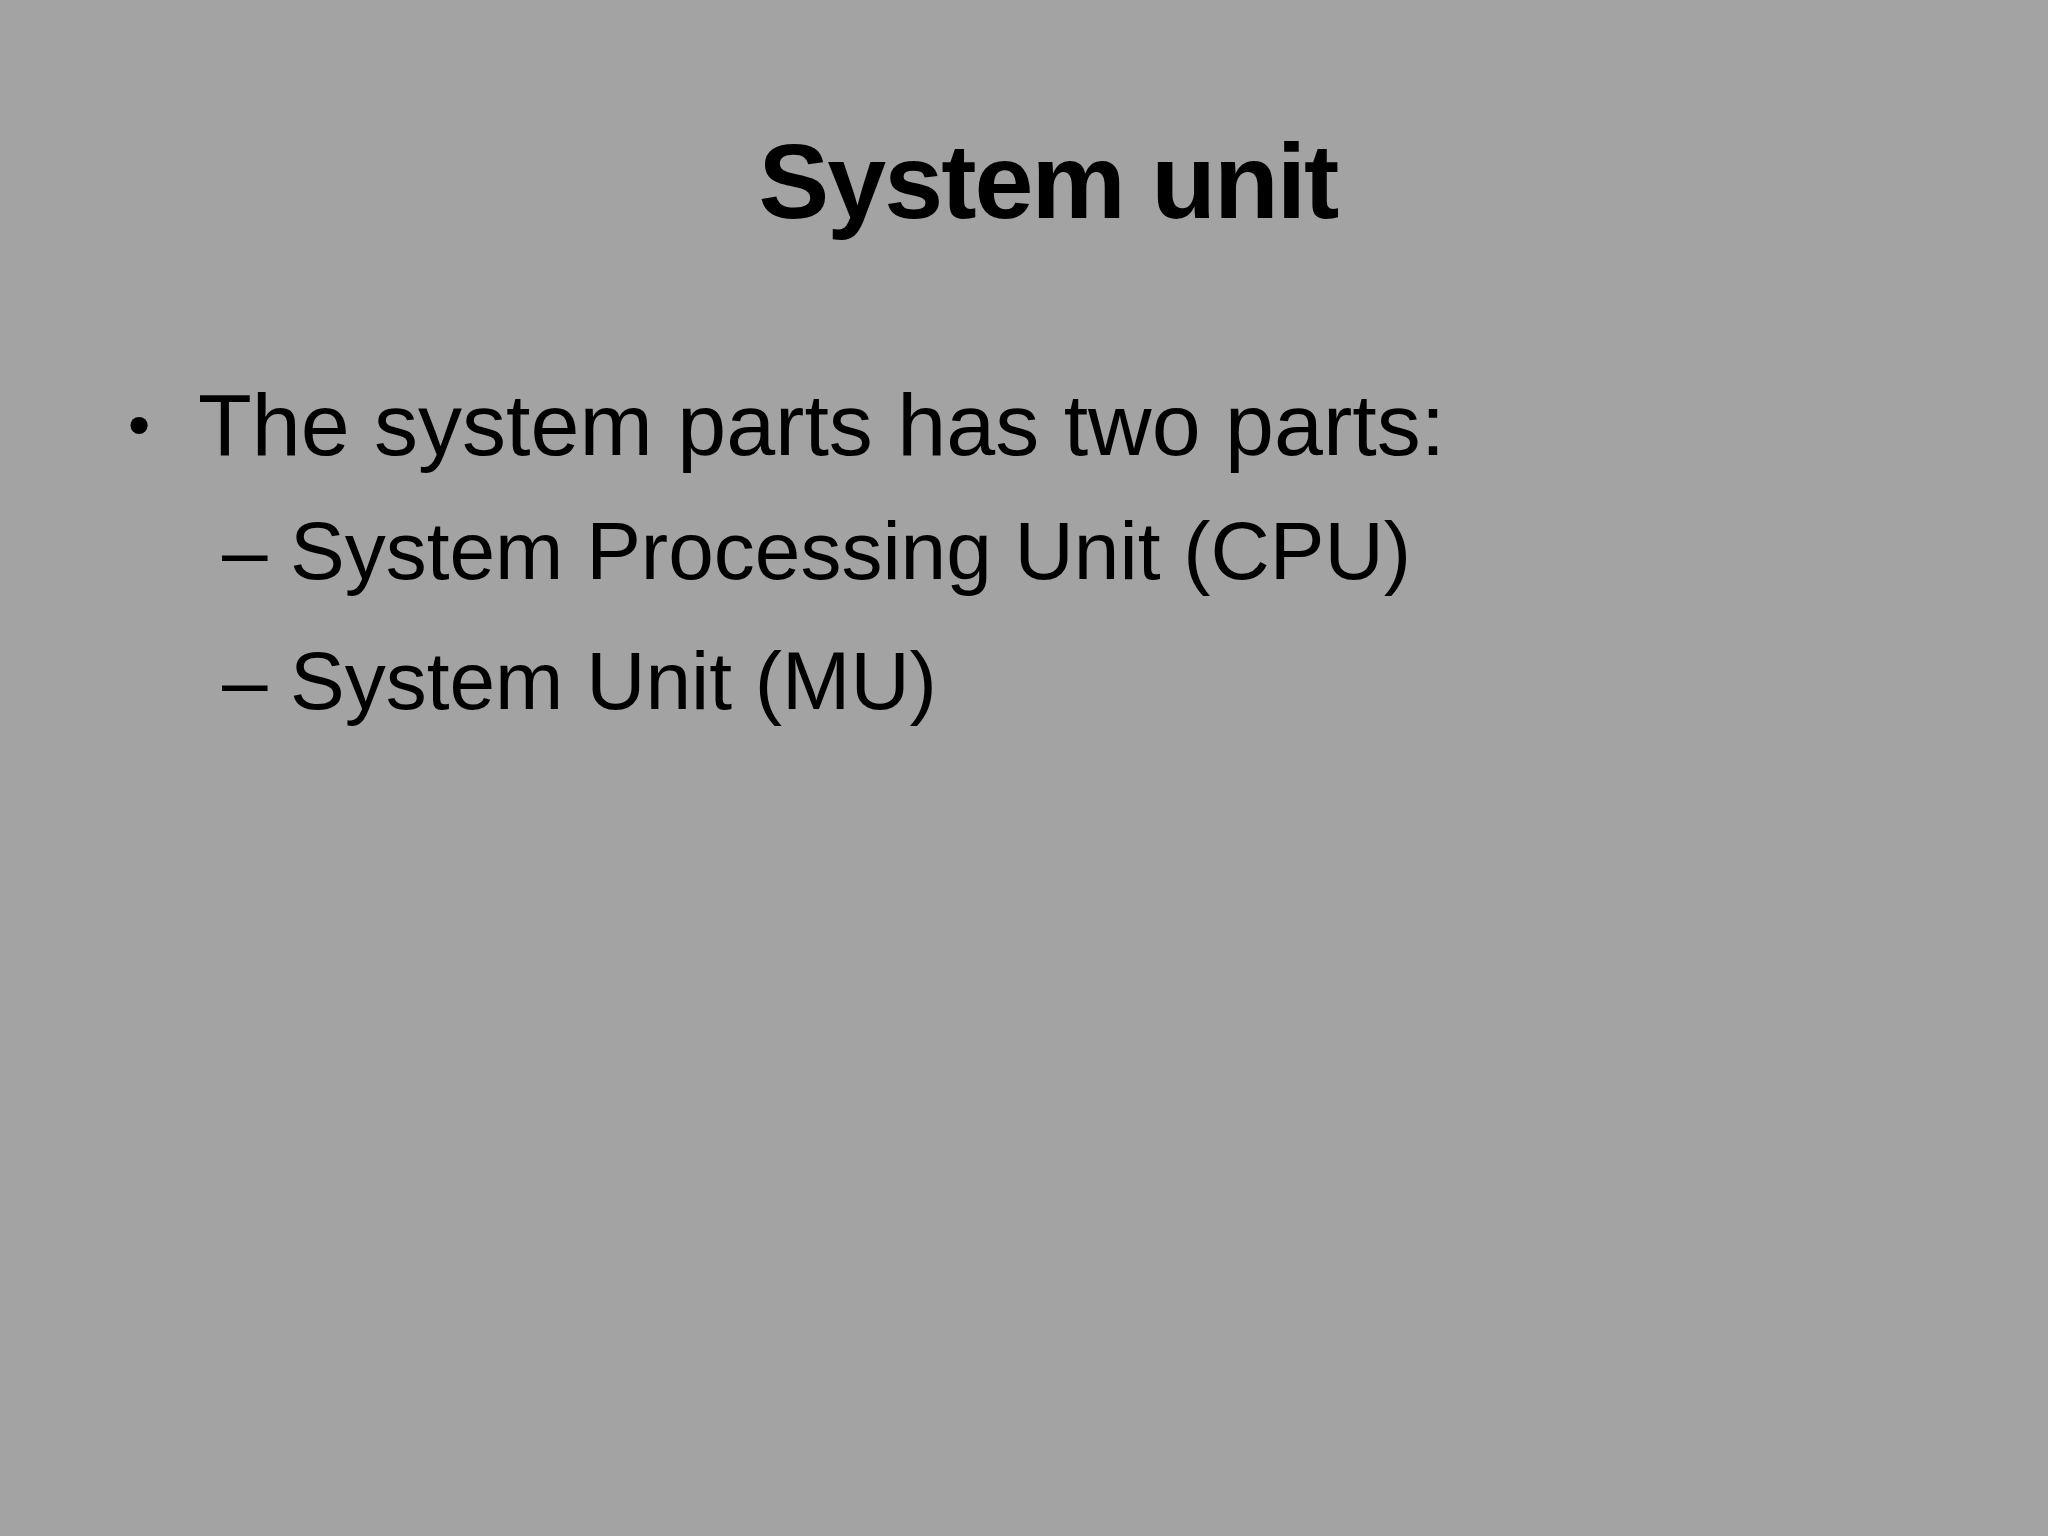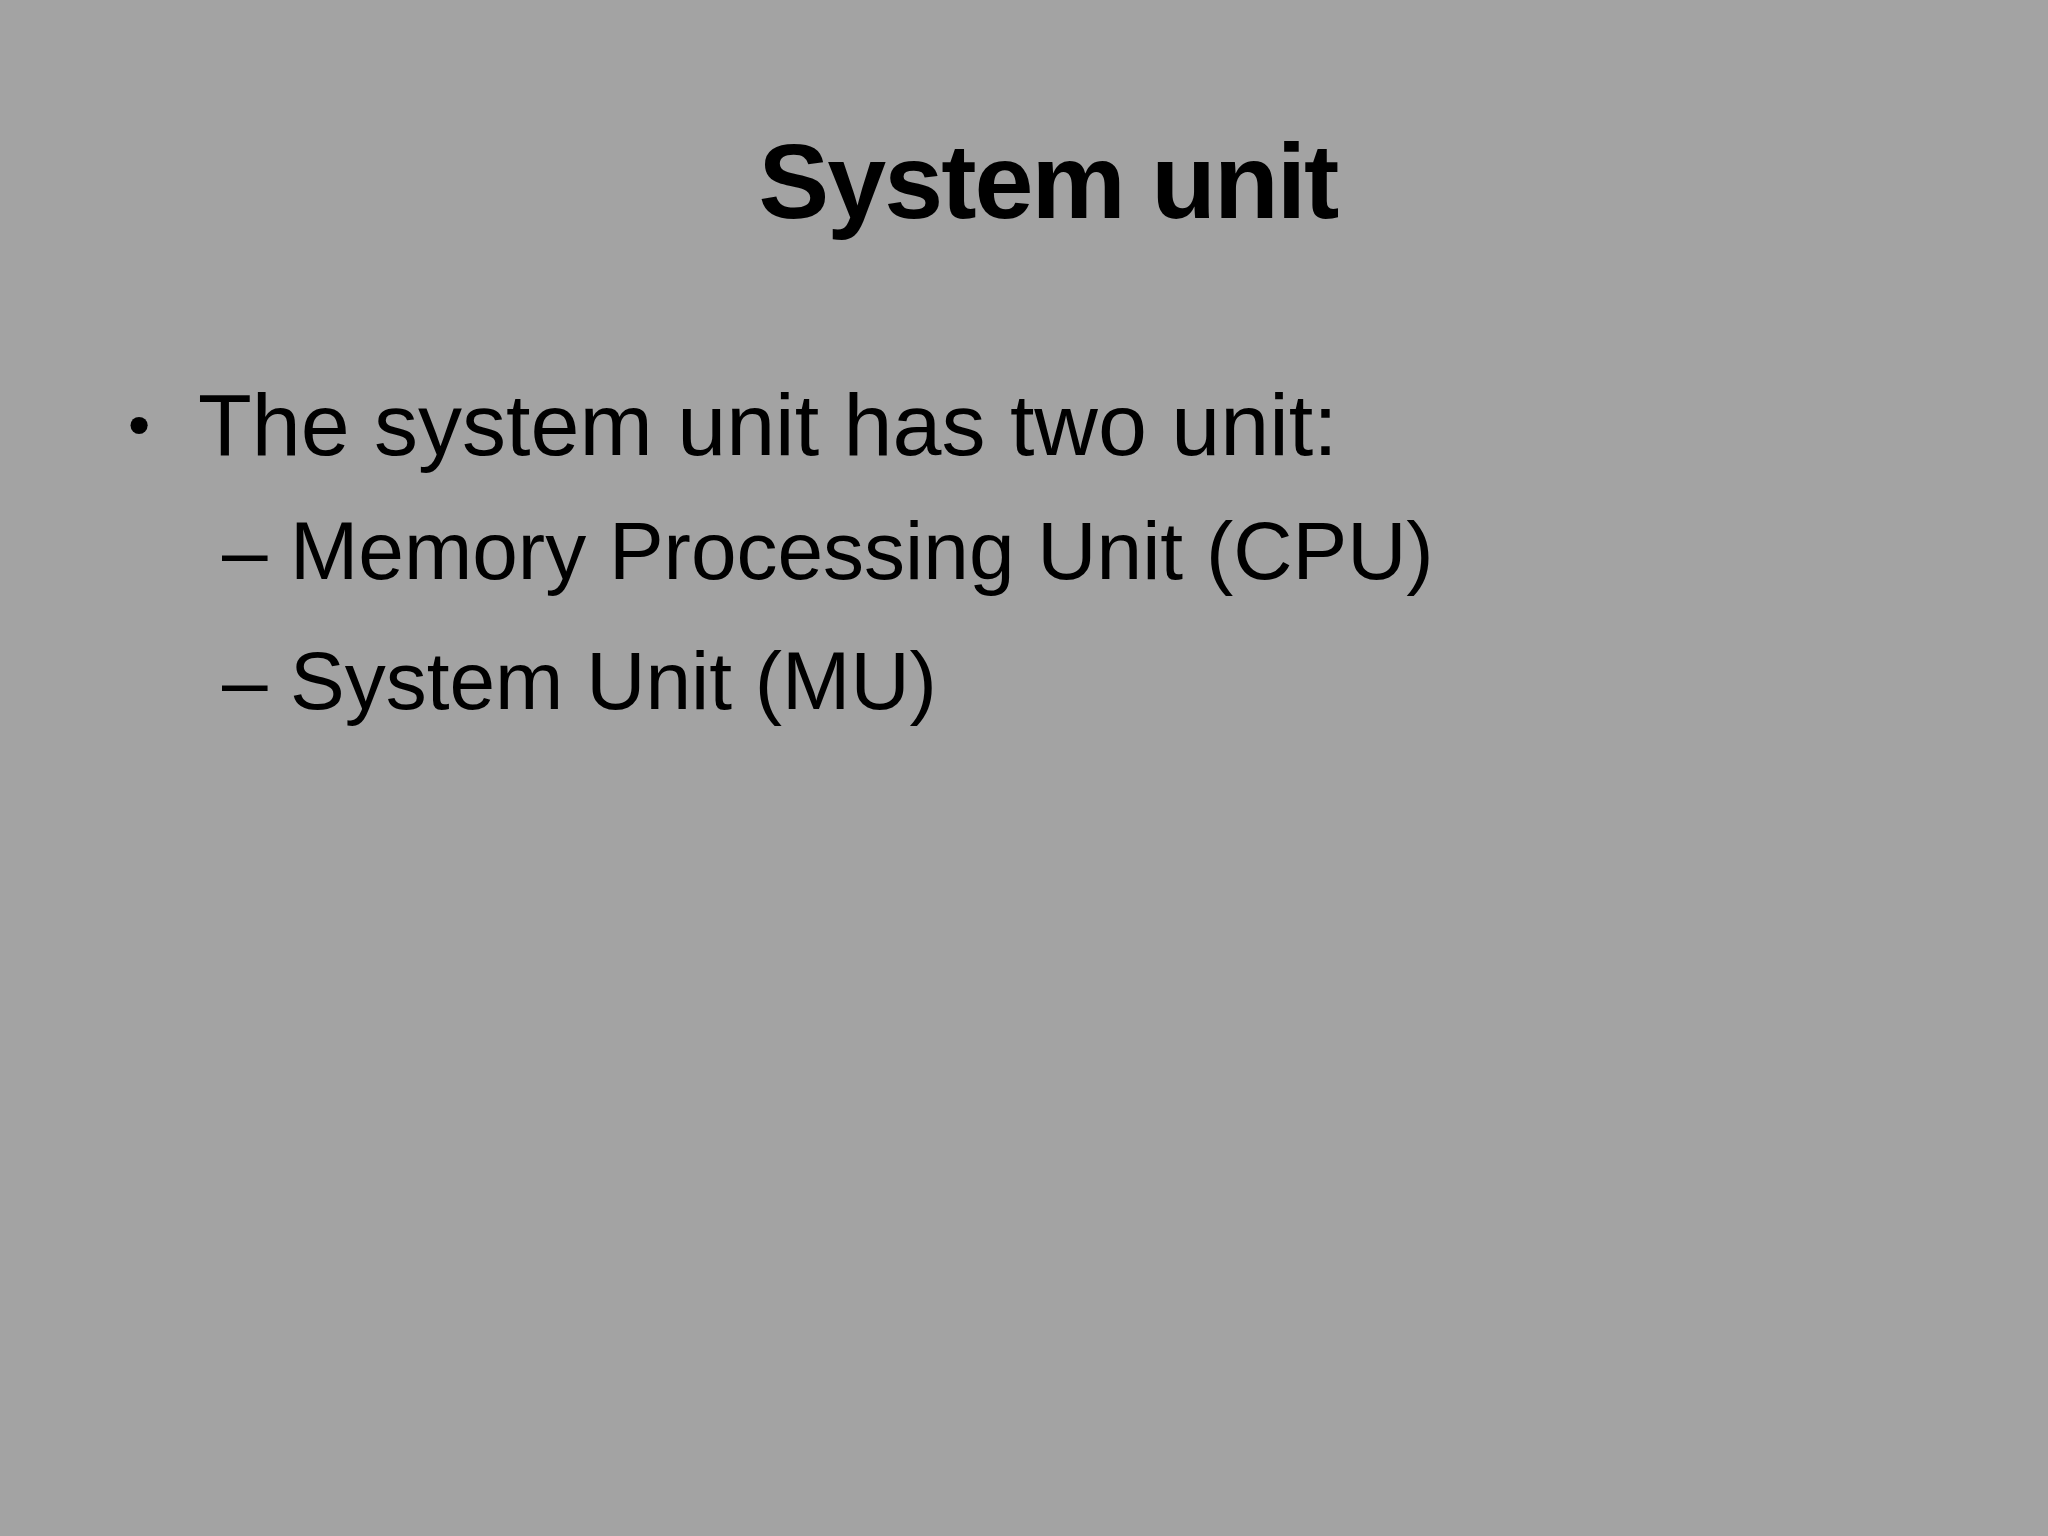--- a/index.html
+++ b/index.html
@@ -58,26 +58,26 @@
 </style>
 </head>
 <body>
 
 <div class="slide">
 
   <h1 class="slide-title">System unit</h1>
 
   <div class="bullet level1 bullet-1">
     <span class="marker">•</span>
-    <span class="text">The system unit has two unit:</span>
+    <span class="text">The system parts has two parts:</span>
   </div>
 
   <div class="bullet level2 bullet-2">
     <span class="marker">–</span>
-    <span class="text">Memory Processing Unit (CPU)</span>
+    <span class="text">System Processing Unit (CPU)</span>
   </div>
 
   <div class="bullet level2 bullet-3">
     <span class="marker">–</span>
     <span class="text">System Unit (MU)</span>
   </div>
 
 </div>
 
 </body></html>

